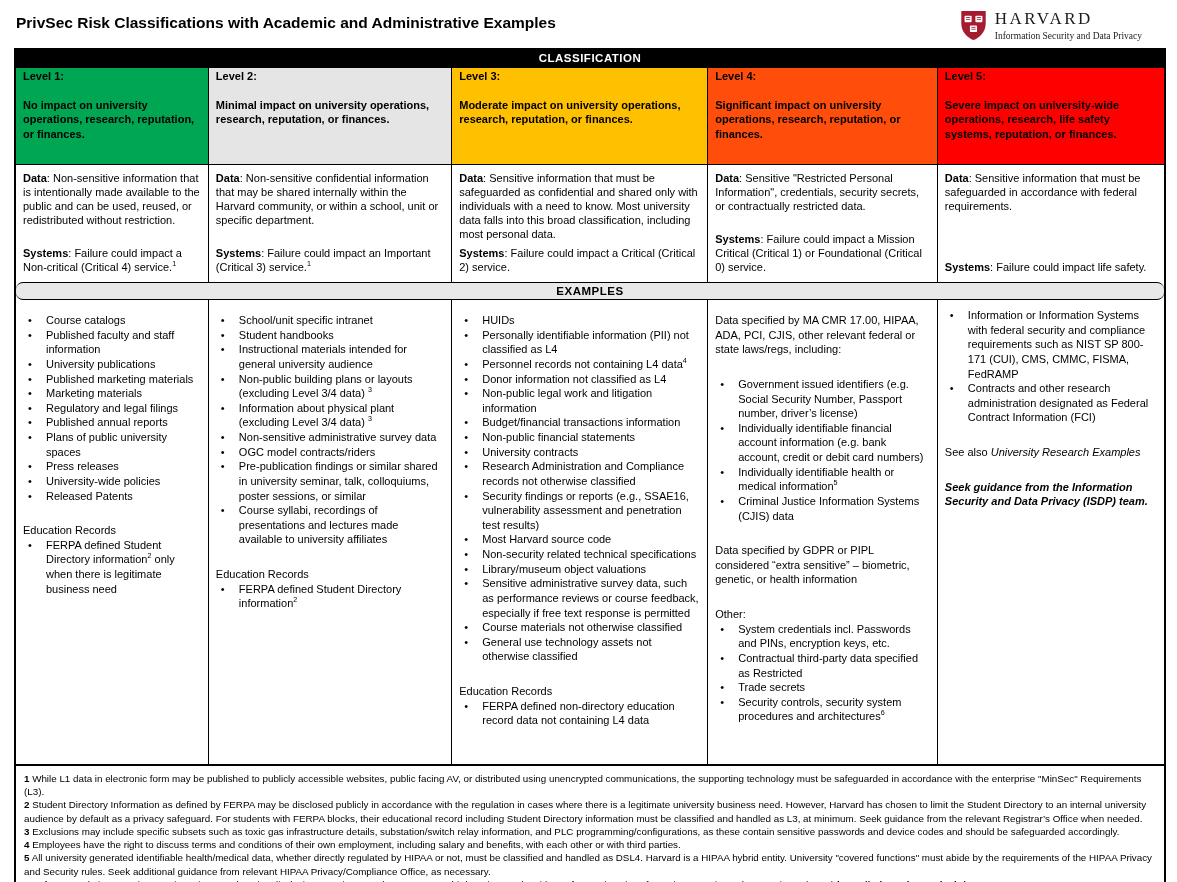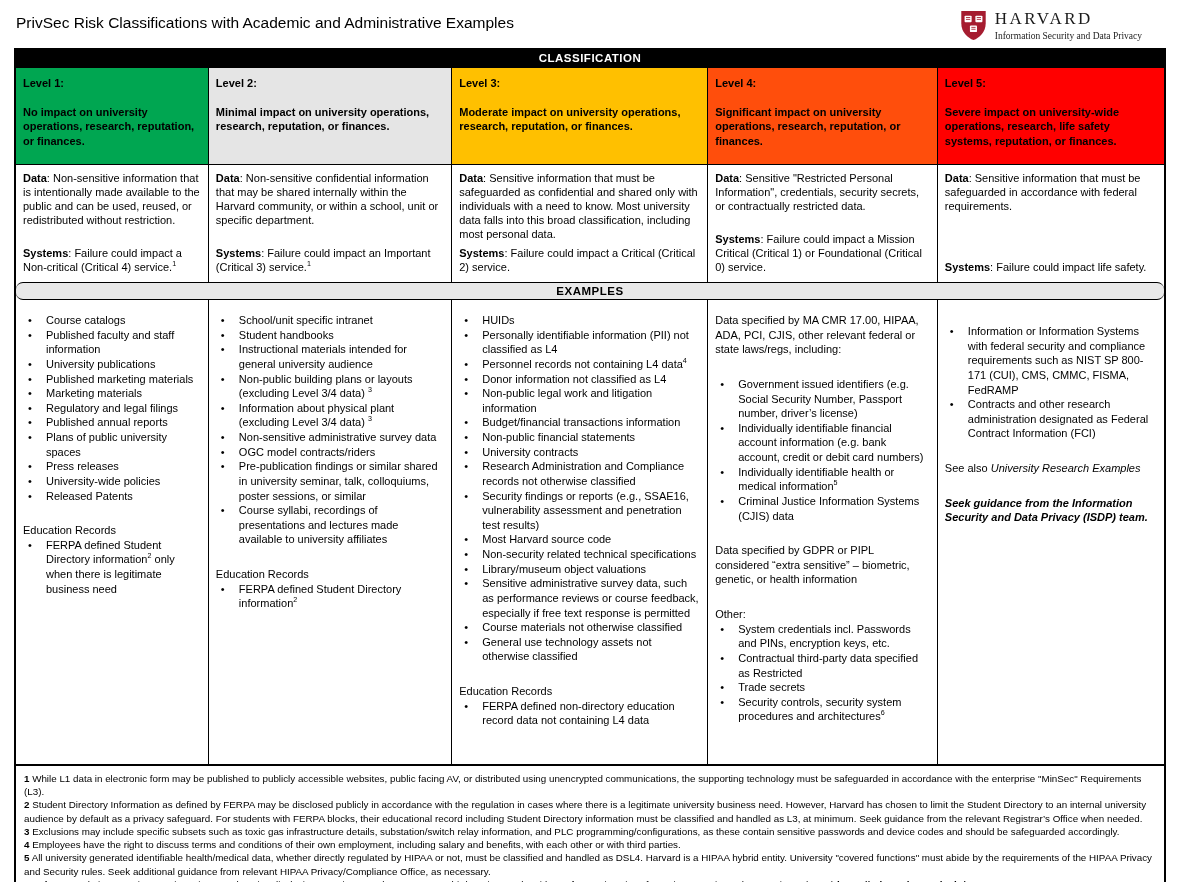--- a/index.html
+++ b/index.html
@@ -5,52 +5,52 @@
   * { margin:0; padding:0; box-sizing:border-box; }
   html,body { background:#ffffff; }
   body {
     width:1177px; height:882px; overflow:hidden;
     font-family:"Liberation Sans", sans-serif; color:#000;
   }
   .page { padding:8px 11px 0 14px; }
 
   
   .titlebar { display:flex; justify-content:space-between; align-items:flex-start; height:40px; }
-  .doc-title { font-size:15.5px; font-weight:normal; padding-top:6px; padding-left:2px; }
+  .doc-title { font-size:15.5px; font-weight:bold; padding-top:6px; padding-left:2px; }
   .logo { display:flex; align-items:flex-start; gap:8px; padding-right:24px; padding-top:2px; }
   .logo-text { display:flex; flex-direction:column; }
   .logo-name { font-family:"Liberation Serif", serif; font-size:17px; letter-spacing:2.5px; color:#1a1a1a; line-height:1.1; }
   .logo-sub { font-family:"Liberation Serif", serif; font-size:9.5px; color:#222; margin-top:2px; }
 
   
   .tbl { border:2px solid #000; width:1152px; }
   .band {
     height:18px; line-height:17px; text-align:center;
     font-weight:bold; font-size:11.5px; letter-spacing:0.5px;
   }
   .band.classification { background:#000; color:#fff; }
   .band.examples { background:#e9e9e9; color:#000; border-top:1px solid #000; border-bottom:1px solid #000;border-radius:7px; }
 
   .row { display:flex; width:100%; }
   .cell { border-right:1px solid #000; padding:5px 7px; overflow:hidden; }
   .cell:last-child { border-right:none; }
   .c1{width:16.8%} .c2{width:21.2%} .c3{width:22.3%} .c4{width:20.0%} .c5{width:19.7%}
 
   .hrow { height:96px; }
-  .hcell { padding-top:9px; }
+  .hcell { padding-top:2px; }
   .lvl-label { font-weight:bold; font-size:11px; }
   .lvl-impact { font-weight:bold; font-size:11px; margin-top:16px; line-height:1.3; }
 
   .drow { height:118px; border-top:1px solid #000; }
   .dcell { display:flex; flex-direction:column; font-size:11px; line-height:1.28; padding-top:6px; padding-bottom:8px; }
   .dcell .sys { margin-top:auto; }
 
   .erow { height:464px; }
   .ecell { font-size:11px; line-height:1.33; padding-top:13px; }
-  .ecell.c5 { padding-top:24px; }
+  .ecell.c5 { padding-top:8px; }
   .ecell > * + * { margin-top:20px; }
   .ecell > .flush { margin-top:0; }
   .blist { list-style:none; }
   .blist li { position:relative; padding-left:23px; }
   .blist li::before { content:"\2022"; position:absolute; left:5px; }
   .ex-p { line-height:1.33; }
 
   .fnotes { border-top:2px solid #000; padding:6px 8px 8px 8px; font-size:9.8px; line-height:1.35; height:118px; overflow:hidden; }
 
   .b { font-weight:bold; }

